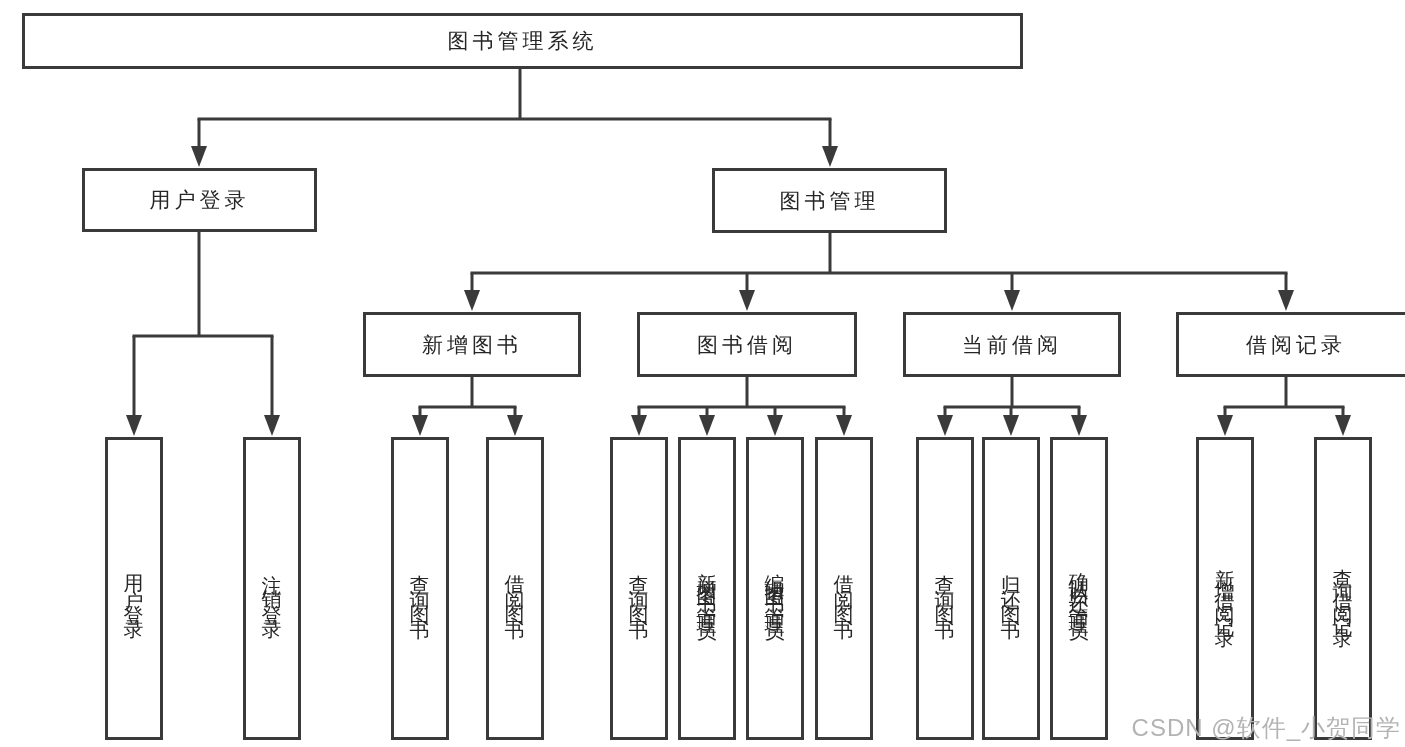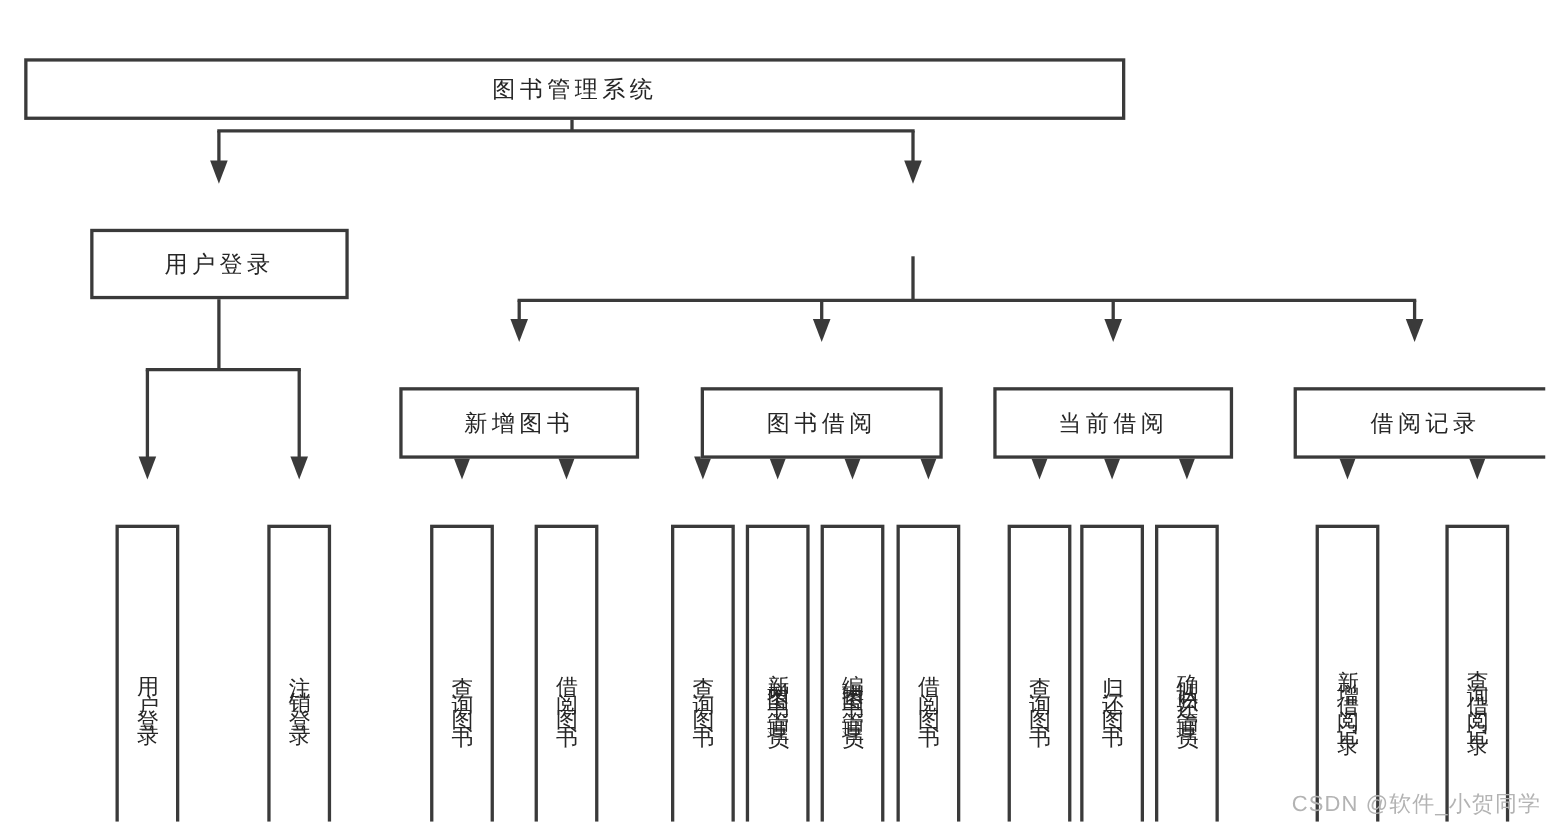--- a/index.html
+++ b/index.html
@@ -5,30 +5,30 @@
   html,body{margin:0;padding:0;background:#ffffff;}
   .stage{
     position:relative;width:1405px;height:747px;background:#ffffff;
     font-family:"Liberation Sans", sans-serif;overflow:hidden;
   }
   #connectors{position:absolute;left:0;top:0;}
   .box{
     position:absolute;box-sizing:border-box;
     border:3px solid #3a3a3a;background:#ffffff;
     display:flex;align-items:center;justify-content:center;
-    color:#262626;text-align:center;margin-top:40px;
+    color:#262626;text-align:center;
   }
   .h{font-size:21px;letter-spacing:4px;white-space:nowrap;}
   .v{writing-mode:vertical-rl;text-orientation:mixed;font-size:20px;line-height:1;}
   .sp-lg{letter-spacing:15px;}
   .sp-md{letter-spacing:12px;}
   .sp-sm{letter-spacing:7px;}
   .watermark{
     position:absolute;right:4px;bottom:3px;z-index:5;
-    font-size:20px;letter-spacing:1px;color:#b3b3b3;white-space:nowrap;
+    font-size:24px;letter-spacing:1px;color:#b3b3b3;white-space:nowrap;
   }
 </style>
 </head>
 <body>
 
 <div class="stage">
 
   <svg id="connectors" width="1405" height="747">
       <line x1="520" y1="69" x2="520" y2="119" stroke="#3a3a3a" stroke-width="3"></line>
       <line x1="197.5" y1="119" x2="831.5" y2="119" stroke="#3a3a3a" stroke-width="3"></line>
@@ -80,20 +80,21 @@
       <line x1="1223.5" y1="407" x2="1344.5" y2="407" stroke="#3a3a3a" stroke-width="3"></line>
       <line x1="1225" y1="407" x2="1225" y2="421" stroke="#3a3a3a" stroke-width="3"></line>
       <polygon points="1217,415 1233,415 1225,436" fill="#3a3a3a"></polygon>
       <line x1="1343" y1="407" x2="1343" y2="421" stroke="#3a3a3a" stroke-width="3"></line>
       <polygon points="1335,415 1351,415 1343,436" fill="#3a3a3a"></polygon>
     </svg>
 
   <div class="box h" style="left:22px;top:13px;width:1001px;height:56px">图书管理系统</div>
 
   <div class="box h" style="left:82px;top:168px;width:235px;height:64px">用户登录</div>
+  <div class="box h" style="left:712px;top:168px;width:235px;height:65px">图书管理</div>
 
   <div class="box h" style="left:363px;top:312px;width:218px;height:65px">新增图书</div>
   <div class="box h" style="left:903px;top:312px;width:218px;height:65px">当前借阅</div>
   <div class="box h" style="left:637px;top:312px;width:220px;height:65px">图书借阅</div>
   <div class="box h" style="left:1176px;top:312px;width:240px;height:65px">借阅记录</div>
 
   <div class="box v sp-lg" style="left:105px;top:437px;width:58px;height:303px">用户登录</div>
   <div class="box v sp-lg" style="left:243px;top:437px;width:58px;height:303px">注销登录</div>
 
   <div class="box v sp-lg" style="left:391px;top:437px;width:58px;height:303px">查询图书</div>

